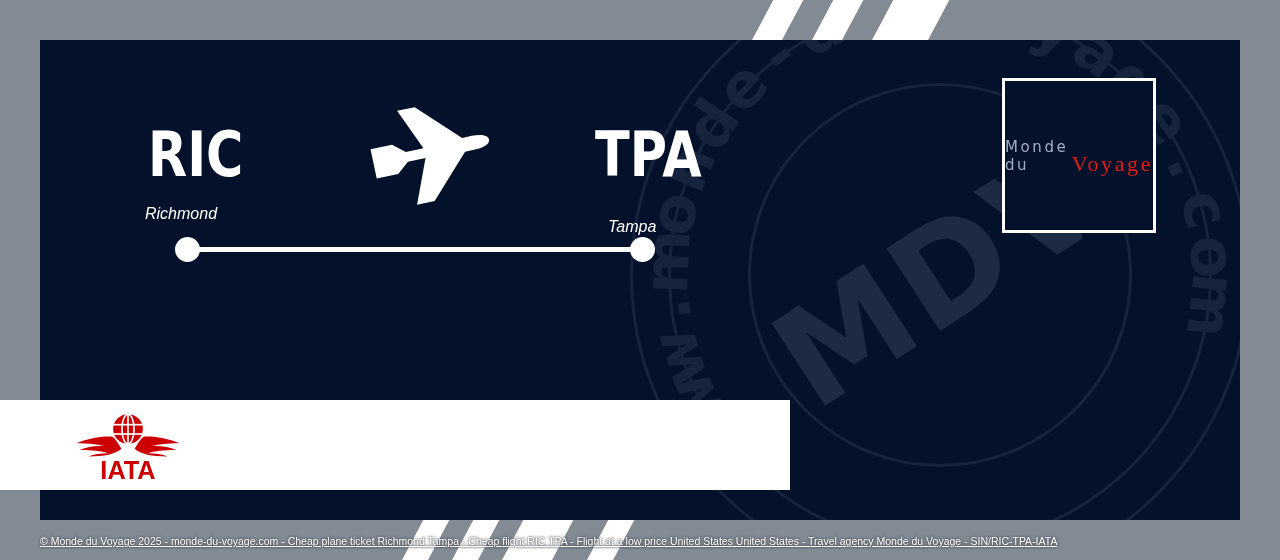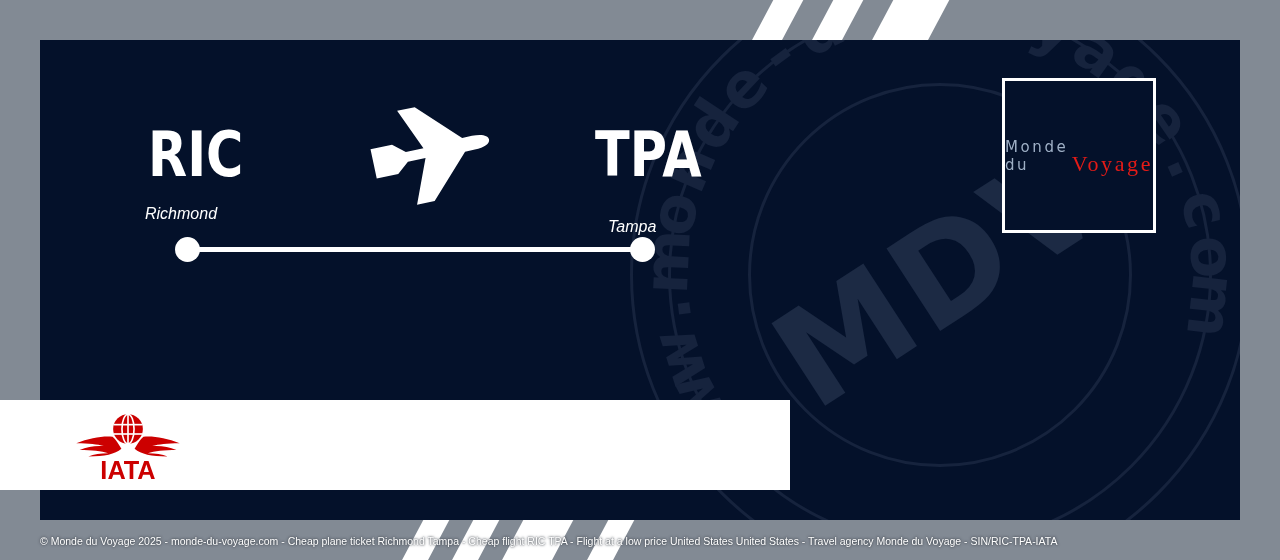--- a/index.html
+++ b/index.html
@@ -230,20 +230,21 @@
     height: 22px;
     display: flex;
     align-items: center;
   }
   #footer-text {
     color: #ffffff;
     font-size: 10.5px;
     white-space: nowrap;
     margin-left: 40px;
     text-shadow: 0 0 2px rgba(60,66,74,0.9), 0 0 3px rgba(60,66,74,0.75);
+    text-decoration: underline;
   }
 </style>
 </head>
 <body>
 
 <div id="stage">
 
   <div class="stripes" style="left:700px; top:0; width:360px; height:40px; overflow:hidden;">
     <div class="stripe" style="left:60px;  top:-10px; width:30px; height:70px;"></div>
     <div class="stripe" style="left:120px; top:-10px; width:30px; height:70px;"></div>

